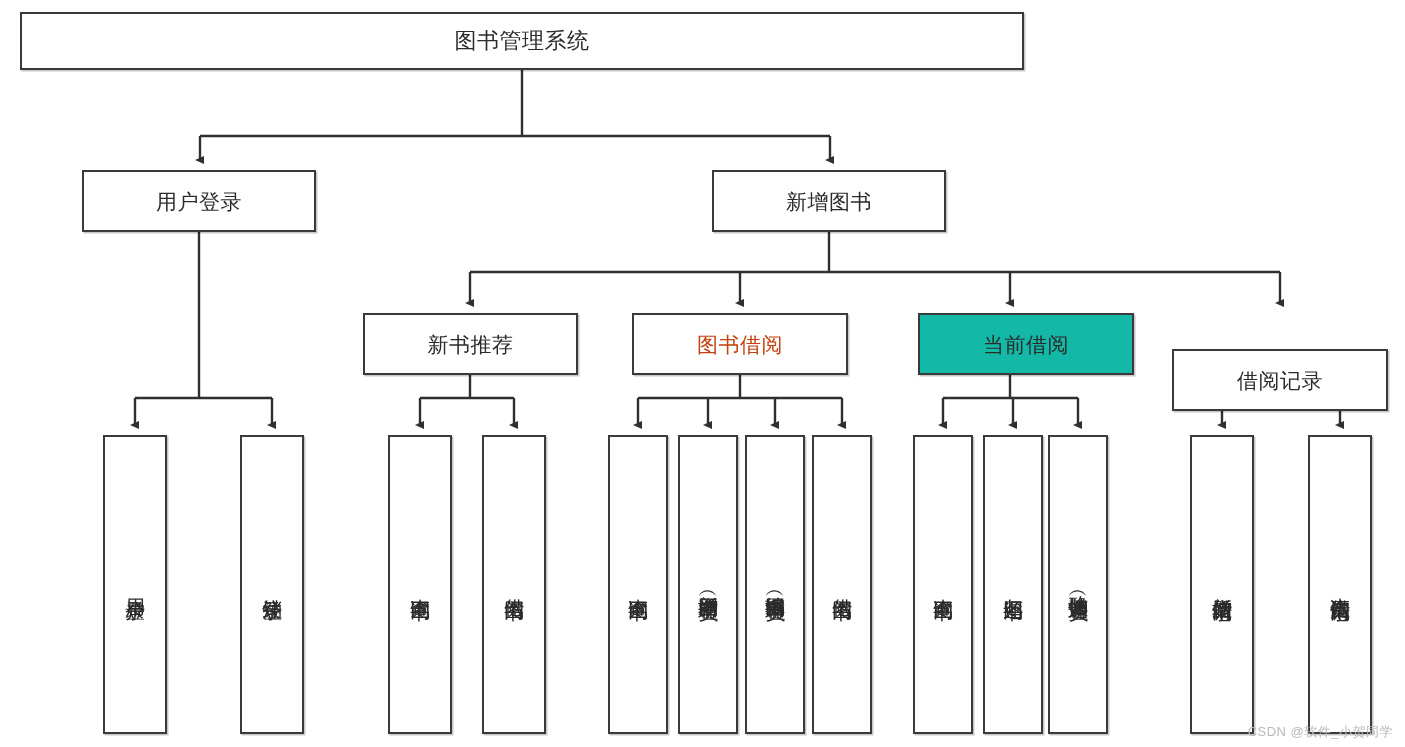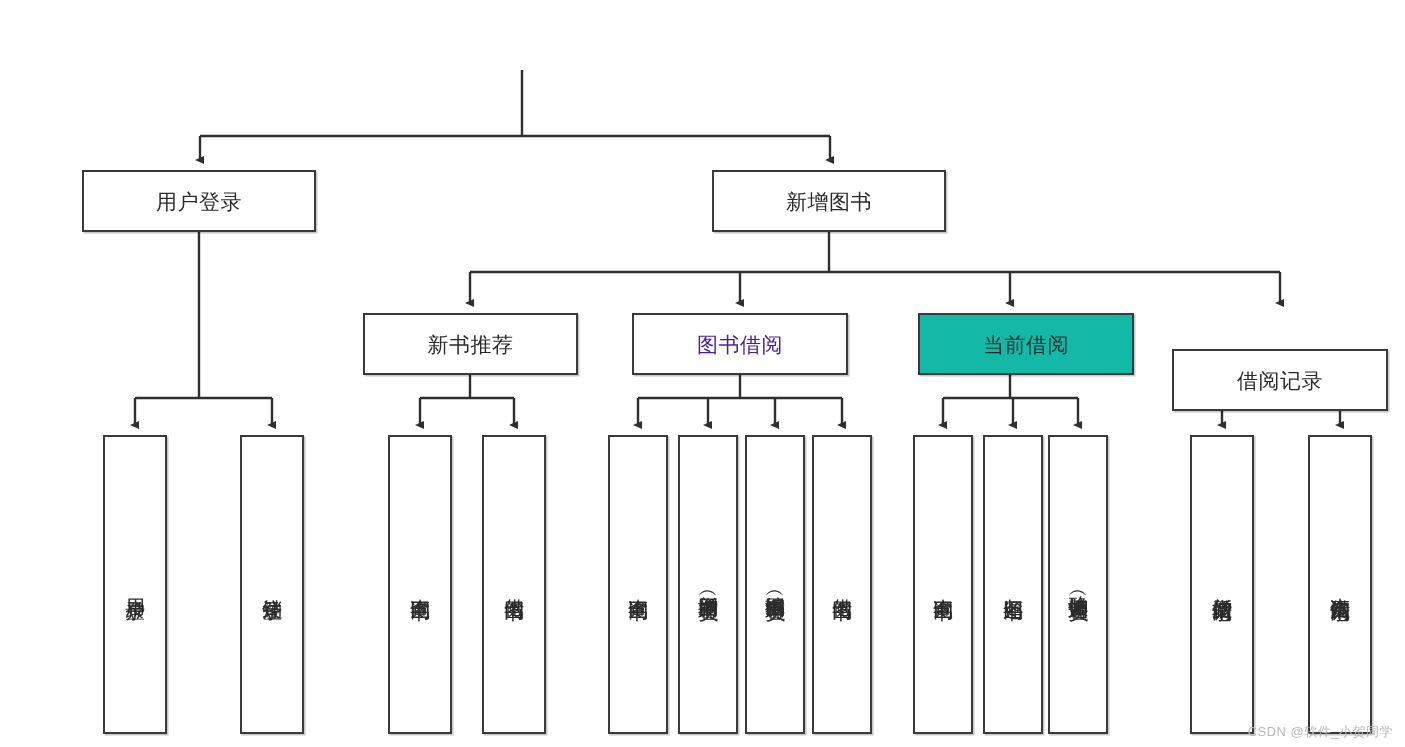--- a/index.html
+++ b/index.html
@@ -123,33 +123,36 @@
       <path d="M1013,398 L1013,425" marker-end="url(#arrow)"></path>
       <path d="M1078,398 L1078,425" marker-end="url(#arrow)"></path>
 
       <path d="M1280,375 L1280,398"></path>
       <path d="M1222,398 L1340,398"></path>
       <path d="M1222,398 L1222,425" marker-end="url(#arrow)"></path>
       <path d="M1340,398 L1340,425" marker-end="url(#arrow)"></path>
     </g>
   </svg>
 
+  <div class="node horiz root" style="left: 20px; top: 12px; width: 1004px; height: 58px; border-color: rgb(58, 58, 58); background: rgb(255, 255, 255);">
+    <span class="node-label" style="color: rgb(43, 43, 43);">图书管理系统</span>
+  </div>
 
   <div class="node horiz" style="left: 82px; top: 170px; width: 234px; height: 62px; border-color: rgb(58, 58, 58); background: rgb(255, 255, 255);">
     <span class="node-label" style="color: rgb(43, 43, 43);">用户登录</span>
   </div>
   <div class="node horiz" style="left: 712px; top: 170px; width: 234px; height: 62px; border-color: rgb(58, 58, 58); background: rgb(255, 255, 255);">
     <span class="node-label" style="color: rgb(43, 43, 43);">新增图书</span>
   </div>
 
   <div class="node horiz" style="left: 363px; top: 313px; width: 215px; height: 62px; border-color: rgb(58, 58, 58); background: rgb(255, 255, 255);">
     <span class="node-label" style="color: rgb(43, 43, 43);">新书推荐</span>
   </div>
   <div class="node horiz" style="left: 632px; top: 313px; width: 216px; height: 62px; border-color: rgb(58, 58, 58); background: rgb(255, 255, 255);">
-    <span class="node-label" style="color: #4c1d95;">图书借阅</span>
+    <span class="node-label" style="color: #c2410c;">图书借阅</span>
   </div>
   <div class="node horiz" style="left: 902px; top: 313px; width: 216px; height: 62px; border-color: rgb(58, 58, 58); background: #14b8a6; margin-left: 16px;">
     <span class="node-label" style="color: rgb(43, 43, 43);">当前借阅</span>
   </div>
   <div class="node horiz" style="left: 1172px; top: 313px; width: 216px; height: 62px; border-color: rgb(58, 58, 58); background: rgb(255, 255, 255); margin-top: 36px;">
     <span class="node-label" style="color: rgb(43, 43, 43);">借阅记录</span>
   </div>
 
   <div class="node vert" style="left: 103px; top: 435px; width: 64px; height: 299px; border-color: rgb(58, 58, 58); background: rgb(255, 255, 255);">
     <span class="node-label" style="color: rgb(43, 43, 43);">用户登录</span>

